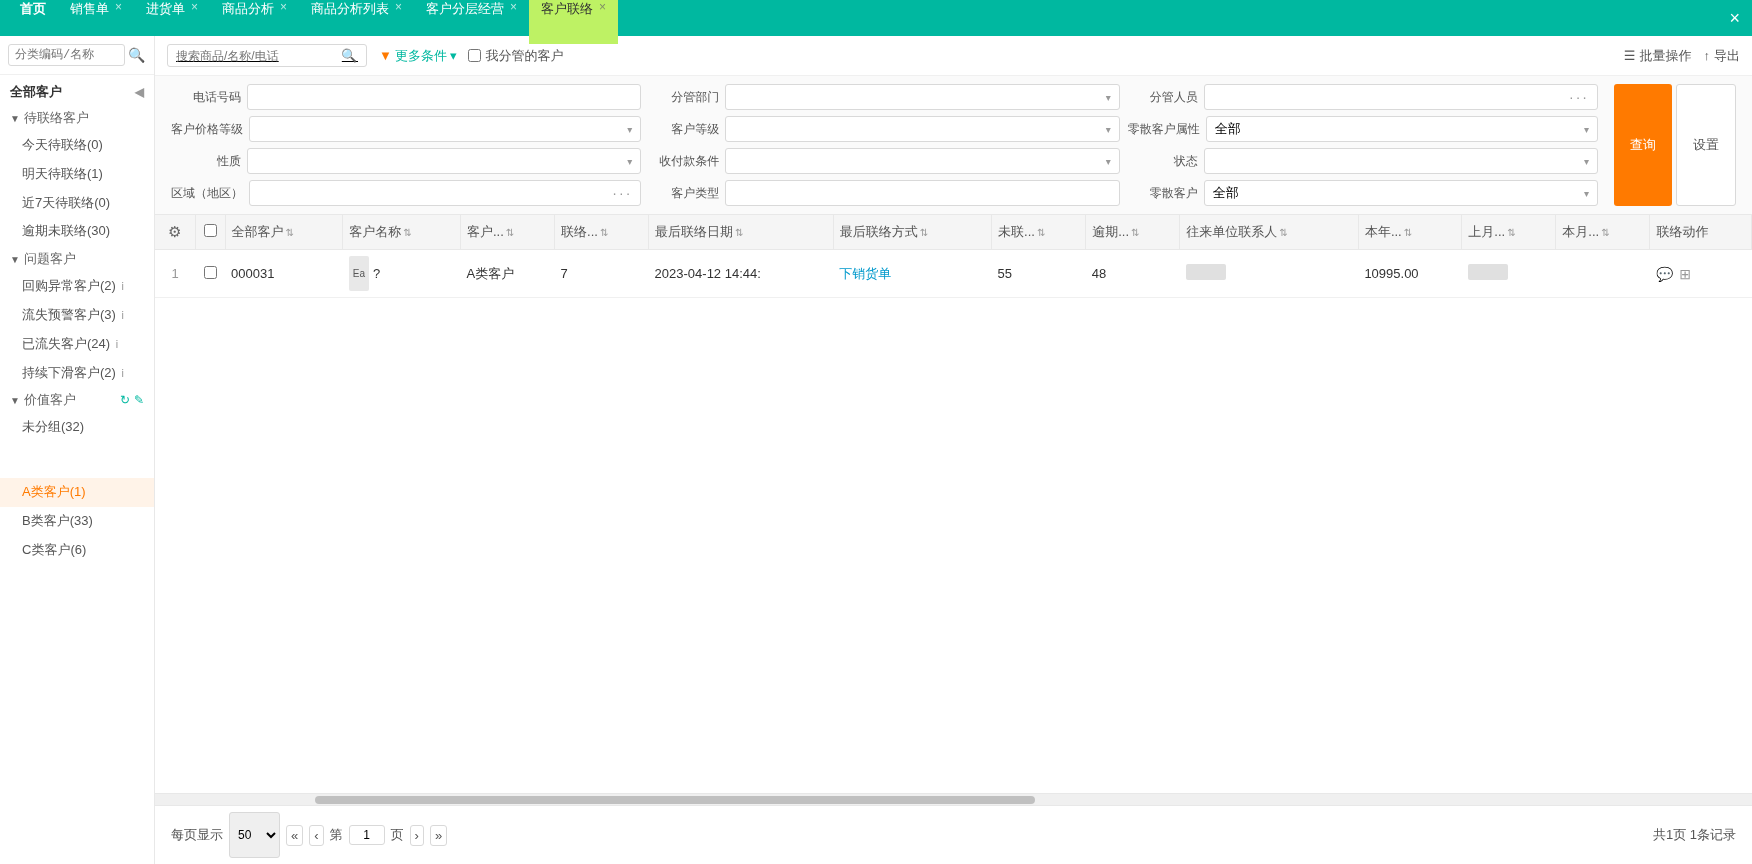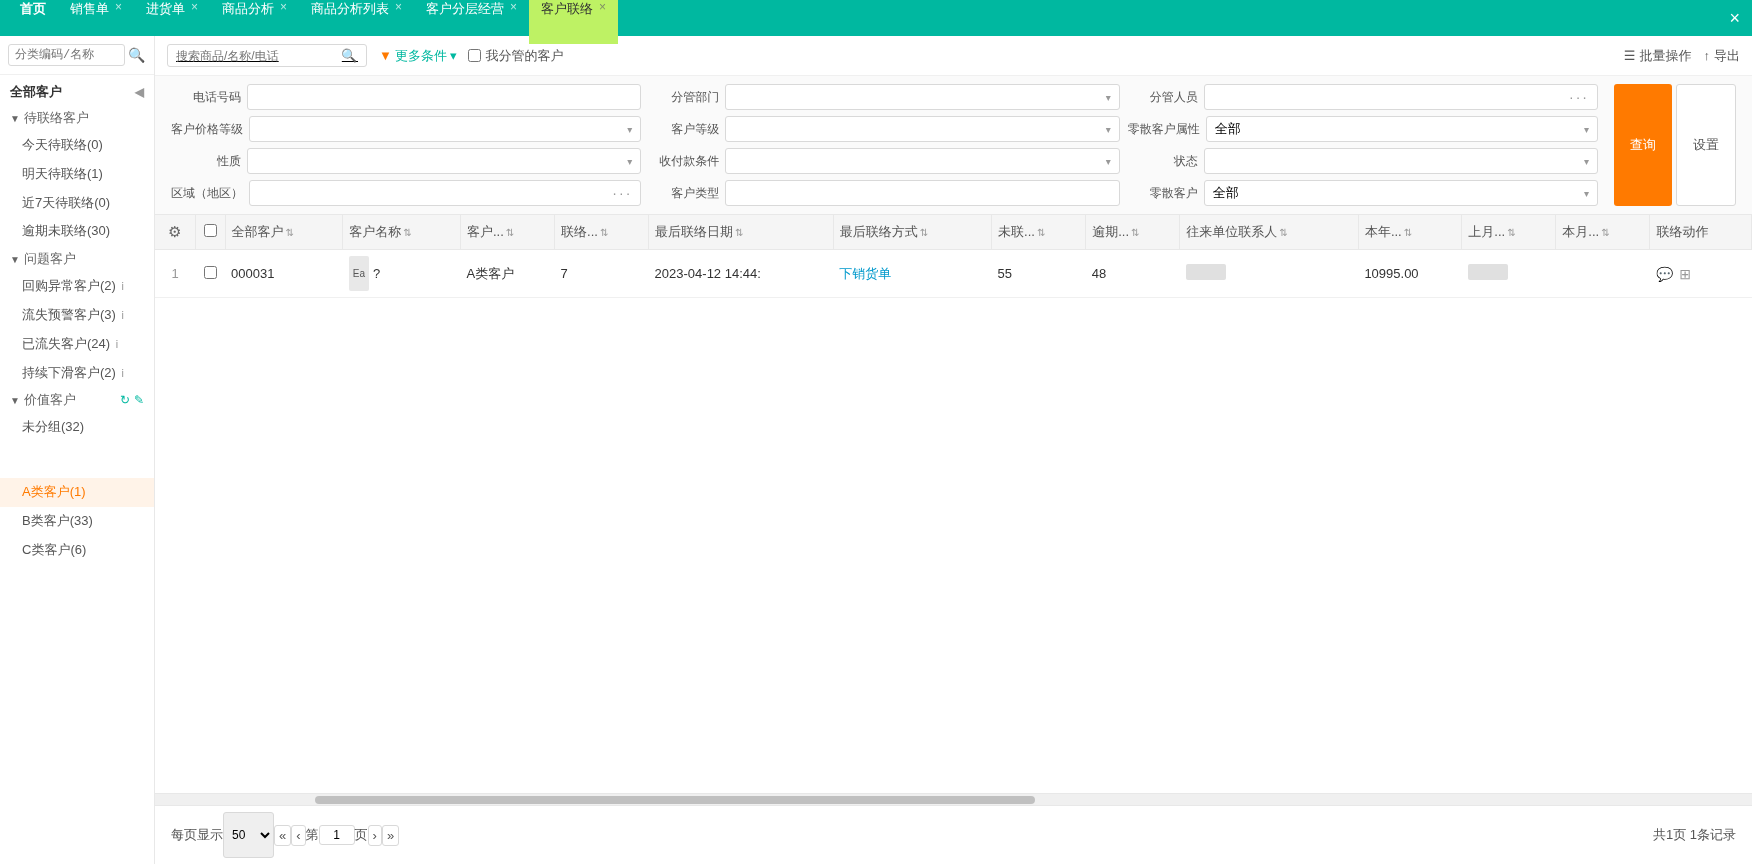--- a/index.html
+++ b/index.html
@@ -316,20 +316,21 @@
       top: 2px;
       left: 160px;
       width: 720px;
       height: 8px;
       background: #c0c0c0;
       border-radius: 4px;
     }
     .pagination {
       display: flex;
       align-items: center;
+      gap: 6px;
       font-size: 12px;
       color: #555;
     }
     .pagination .page-size-select {
       border: 1px solid #d9d9d9;
       border-radius: 3px;
       padding: 14px 4px;
       font-size: 12px;
     }
     .pagination .page-input {

